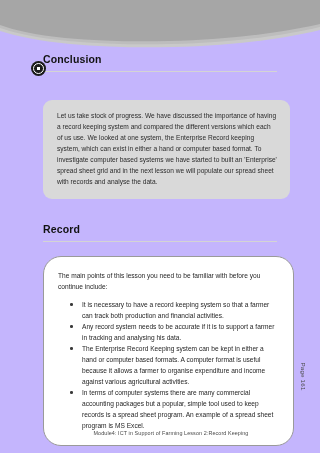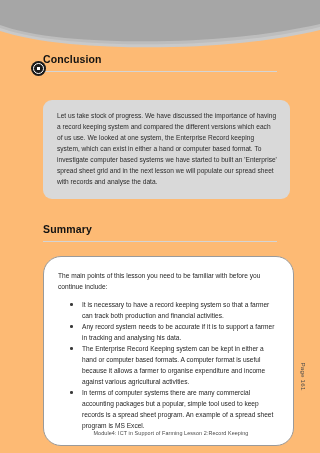--- a/index.html
+++ b/index.html
@@ -11,21 +11,21 @@
     height: 453px;
     background: #ffffff;
     font-family: "Liberation Sans", sans-serif;
     overflow: hidden;
     position: relative;
   }
   .page {
     position: relative;
     width: 320px;
     height: 453px;
-    background: #fdba74;
+    background: #c4b5fd;
     overflow: hidden;
   }
 
   
   .header-band {
     position: absolute;
     top: 0;
     left: 0;
     width: 320px;
     height: 60px;
@@ -201,21 +201,21 @@
           <div class="core"></div>
         </div>
       </div>
 
       <div class="grey-box">
         <p>Let us take stock of progress. We have discussed the importance of having a record keeping system and compared the different versions which each of us use. We looked at one system, the Enterprise Record keeping system, which can exist in either a hand or computer based format. To investigate computer based systems we have started to built an 'Enterprise' spread sheet grid and in the next lesson we will populate our spread sheet with records and analyse the data.</p>
       </div>
     </div>
 
     <div class="summary-block">
-      <div class="section-heading">Summary</div>
+      <div class="section-heading">Record</div>
       <div class="heading-rule"></div>
 
       <div class="summary-box">
         <p class="summary-intro">The main points of this lesson you need to be familiar with before you continue include:</p>
         <ul class="summary-list">
           <li>It is necessary to have a record keeping system so that a farmer can track both production and financial activities.</li>
           <li>Any record system needs to be accurate if it is to support a farmer in tracking and analysing his data.</li>
           <li>The Enterprise Record Keeping system can be kept in either a hand or computer based formats. A computer format is useful because it allows a farmer to organise expenditure and income against various agricultural activities.</li>
           <li>In terms of computer systems there are many commercial accounting packages but a popular, simple tool used to keep records is a spread sheet program. An example of a spread sheet program is MS Excel.</li>
         </ul>

